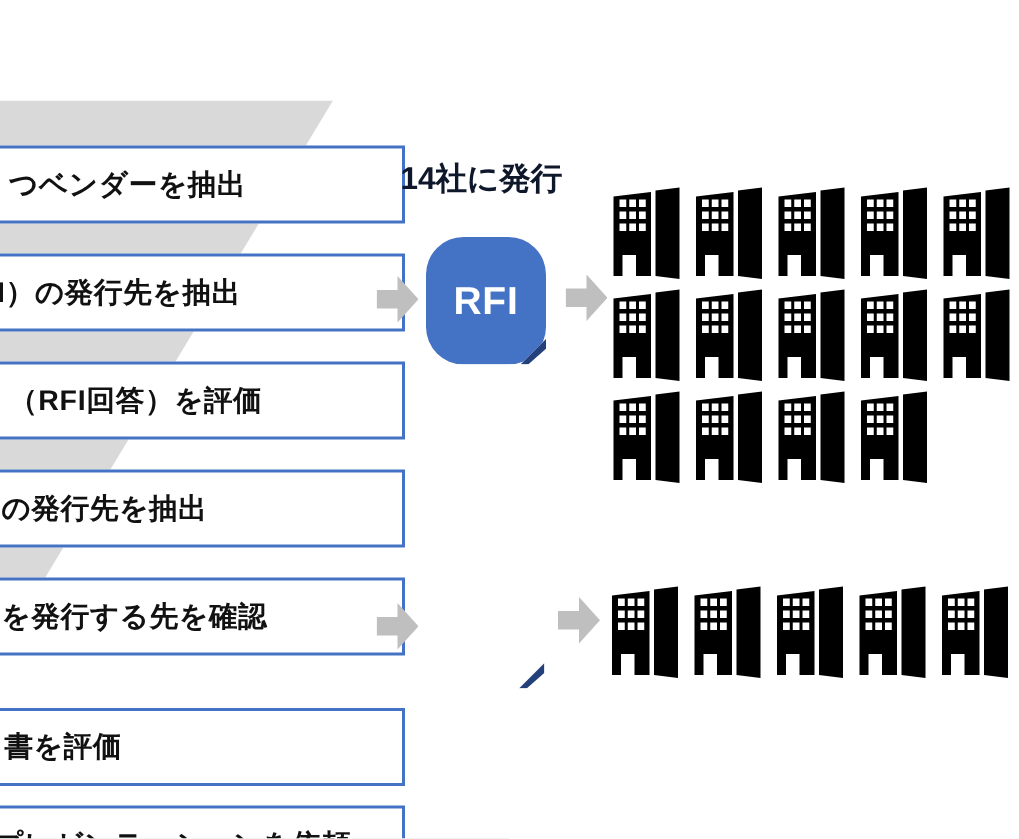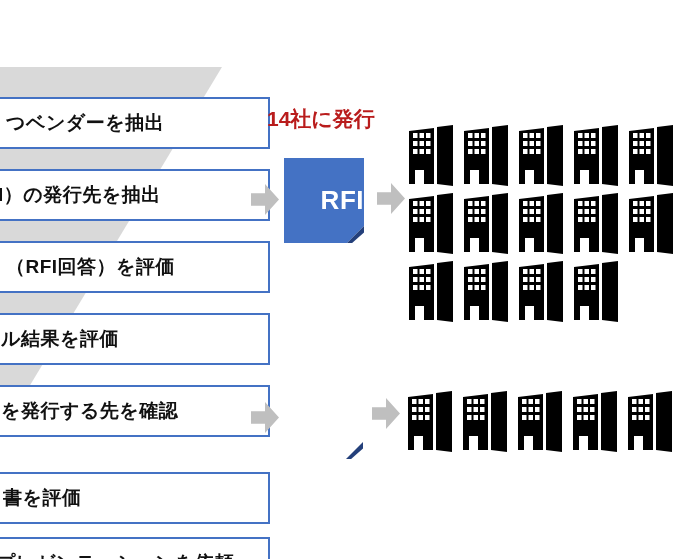--- a/index.html
+++ b/index.html
@@ -34,34 +34,34 @@
   .block-arrow{position:absolute;width:28px;height:31px;background:#BFBFBF;
     -webkit-clip-path:polygon(0 30%,50% 30%,50% 0,100% 50%,50% 100%,50% 70%,0 70%);
     clip-path:polygon(0 30%,50% 30%,50% 0,100% 50%,50% 100%,50% 70%,0 70%);}
   #arrow-rfi-left{left:251px;top:184px;}
   #arrow-rfi-right{left:377px;top:183px;}
   #arrow-rfp-left{left:251px;top:402px;}
   #arrow-rfp-right{left:372px;top:398px;}
 
   
   .doc{position:absolute;width:80px;height:85px;background:#4472C4;
-    display:flex;align-items:center;justify-content:flex-end;
+    display:flex;align-items:center;justify-content:center;
     -webkit-clip-path:polygon(0 0,100% 0,100% calc(100% - 17px),calc(100% - 17px) 100%,0 100%);
-    clip-path:polygon(0 0,100% 0,100% calc(100% - 17px),calc(100% - 17px) 100%,0 100%);}
+    clip-path:polygon(0 0,100% 0,100% calc(100% - 17px),calc(100% - 17px) 100%,0 100%);border-radius:25px;}
   #doc-rfi{left:284px;top:158px;}
   #doc-rfp{left:283px;top:373px;height:86px;}
   .doc-label{color:#ffffff;font-size:26px;font-weight:bold;letter-spacing:0.5px;}
   .fold{position:absolute;width:17px;height:17px;background:#24407B;
     -webkit-clip-path:polygon(0 100%,100% 0,100% 38%,30% 100%);
     clip-path:polygon(0 100%,100% 0,100% 38%,30% 100%);}
   #fold-rfi{left:347px;top:226px;}
   #fold-rfp{left:346px;top:442px;}
 
   
-  .issue-note{position:absolute;font-size:21px;font-weight:bold;color:#b91c1c;white-space:nowrap;text-align:center;}
+  .issue-note{position:absolute;font-size:21px;font-weight:bold;color:#0f172a;white-space:nowrap;text-align:center;}
   #note-rfi{left:267px;top:105px;}
   #note-rfp{left:276px;top:467px;}
 
   
   .building-grid{position:absolute;display:flex;flex-direction:column;row-gap:3px;}
   #rfi-buildings{left:408px;top:121px;}
   #rfp-buildings{left:407px;top:387px;}
   .b-row{display:flex;column-gap:9px;}
   .building{width:46px;height:65px;display:block;}
 </style>
@@ -75,21 +75,21 @@
   <div class="step-box" id="box1">
     <span class="step-label">つベンダーを抽出</span>
   </div>
   <div class="step-box" id="box2">
     <span class="step-label">I）の発行先を抽出</span>
   </div>
   <div class="step-box" id="box3">
     <span class="step-label">（RFI回答）を評価</span>
   </div>
   <div class="step-box" id="box4">
-    <span class="step-label">ル結果を評価</span>
+    <span class="step-label">の発行先を抽出</span>
   </div>
   <div class="step-box" id="box5">
     <span class="step-label">を発行する先を確認</span>
   </div>
   <div class="step-box" id="box6">
     <span class="step-label">書を評価</span>
   </div>
   <div class="step-box" id="box7">
     <span class="step-label">プレゼンテーションを依頼</span>
   </div>

